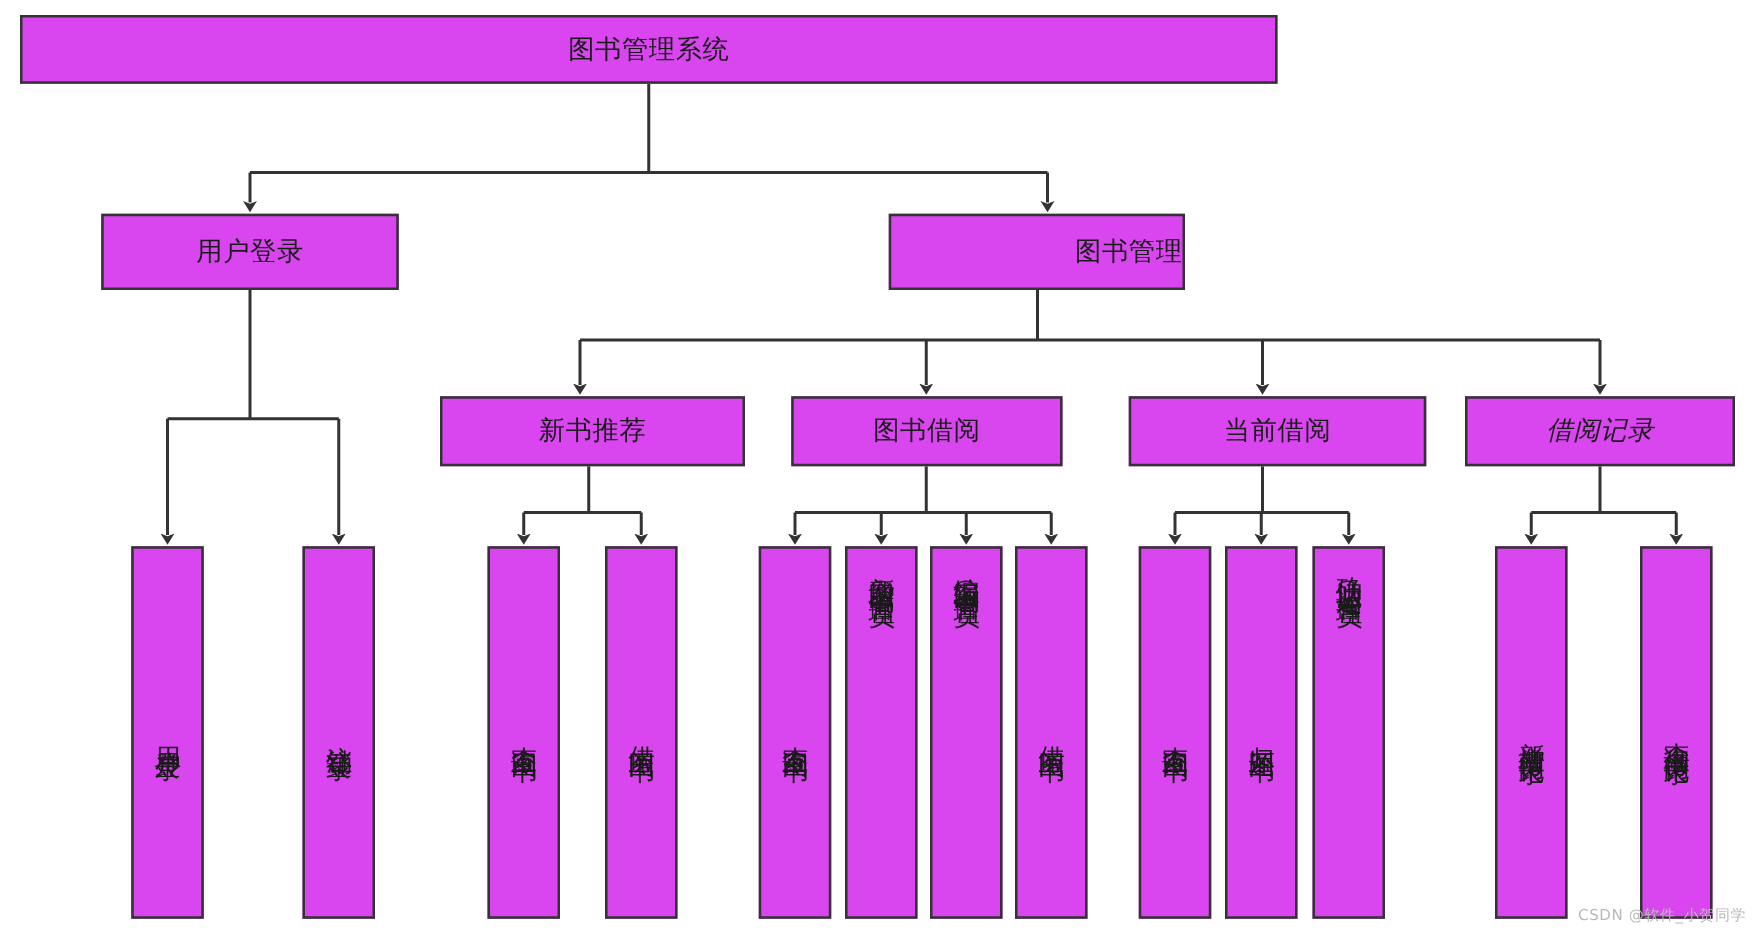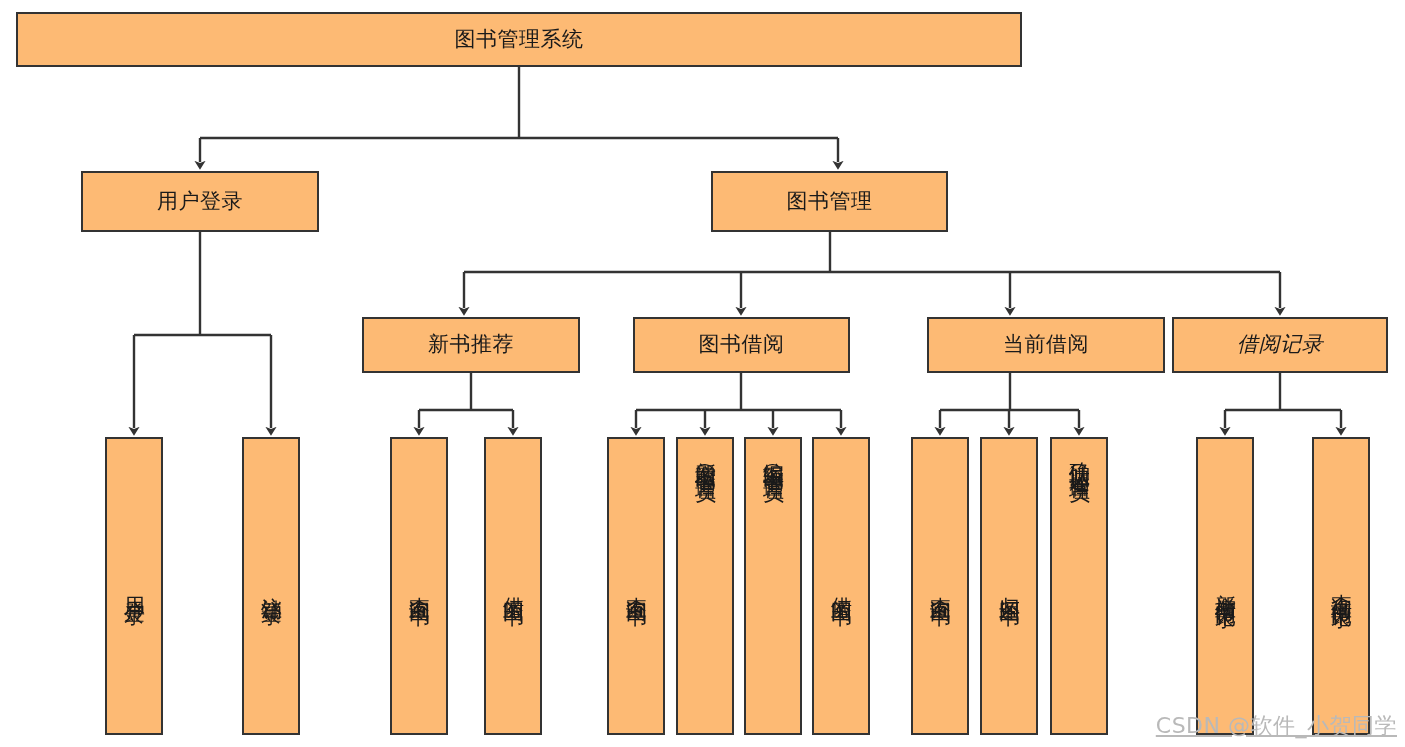--- a/index.html
+++ b/index.html
@@ -14,21 +14,21 @@
     position: relative;
     width: 1405px;
     height: 747px;
     background: #ffffff;
     overflow: hidden;
   }
   .node {
     position: absolute;
     box-sizing: border-box;
     border: 2px solid #333333;
-    background: #fdba74;
+    background: #d946ef;
     display: flex;
     align-items: center;
     justify-content: center;
   }
   .node .label {
     color: #1a1a1a;
     letter-spacing: 0.5px;
     white-space: nowrap;
   }
   .node.horiz .label {
@@ -56,25 +56,24 @@
     left: 0;
     top: 0;
     width: 1405px;
     height: 747px;
     pointer-events: none;
   }
   #watermark {
     position: absolute;
     right: 8px;
     bottom: 6px;
-    font-size: 22px;
+    font-size: 12px;
     color: #b9b9b9;
     letter-spacing: 0.5px;
     white-space: nowrap;
-    text-decoration: underline;
   }
 </style>
 </head>
 <body>
 
 <div id="canvas">
 
   <svg id="links" viewBox="0 0 1405 747" xmlns="http://www.w3.org/2000/svg">
     <defs>
       <marker id="arrow" markerWidth="10" markerHeight="12" refX="1.2" refY="6" orient="auto" markerUnits="userSpaceOnUse">
@@ -137,31 +136,31 @@
     </g>
   </svg>
 
   <div class="node horiz" style="left:16px; top:12px; width:1006px; height:55px;">
     <span class="label">图书管理系统</span>
   </div>
 
   <div class="node horiz" style="left:81px; top:171px; width:238px; height:61px;">
     <span class="label">用户登录</span>
   </div>
-  <div class="node horiz" style="left:711px; top:171px; width:237px; height:61px;">
+  <div class="node horiz" style="left:711px; top:171px; width:237px; height:61px;justify-content:flex-end;">
     <span class="label">图书管理</span>
   </div>
 
-  <div class="node horiz" style="left:362px; top:317px; width:218px; height:56px;">
+  <div class="node horiz" style="left:352px; top:317px; width:244px; height:56px;">
     <span class="label">新书推荐</span>
   </div>
   <div class="node horiz" style="left:633px; top:317px; width:217px; height:56px;text-align:center;">
     <span class="label">图书借阅</span>
   </div>
-  <div class="node horiz" style="left:903px; top:317px; width:238px; height:56px;margin-left:24px;">
+  <div class="node horiz" style="left:903px; top:317px; width:238px; height:56px;">
     <span class="label">当前借阅</span>
   </div>
   <div class="node horiz" style="left:1172px; top:317px; width:216px; height:56px;font-style:italic;">
     <span class="label">借阅记录</span>
   </div>
 
   <div class="node vert center-text" style="left:105px; top:437px; width:58px; height:298px;">
     <span class="label">用户登录</span>
   </div>
   <div class="node vert center-text" style="left:242px; top:437px; width:58px; height:298px;">

